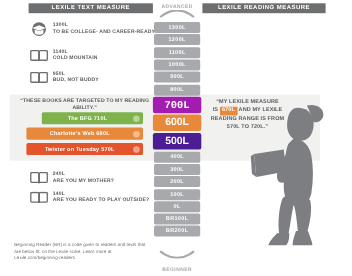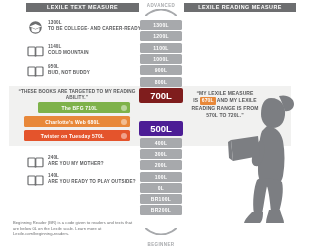--- a/index.html
+++ b/index.html
@@ -75,21 +75,21 @@
   .rung{
     position:absolute;left:1px;width:42px;height:10px;
     background:#a7a9ac;color:#ffffff;border-radius:1.5px;
     font-size:5px;font-weight:bold;text-align:center;line-height:10px;
     letter-spacing:.3px;
   }
   .rung.big{
     height:15px;line-height:15px;font-size:9.5px;left:0px;width:44px;
     letter-spacing:0px;border-radius:2px;
   }
-  .rung.g{background:#7f1d1d;}
+  .rung.g{background:#a21caf;font-family:Liberation Mono, monospace;}
   .rung.o{background:#e8883a;}
   .rung.r{background:#4c1d95;}
   .cap-lbl{
     position:absolute;left:0;width:44px;text-align:center;
     font-size:4.5px;font-weight:bold;color:#a7a9ac;letter-spacing:.4px;
   }
   #lbl-adv{top:3px;}
   #lbl-beg{top:242px;}
   .brace{position:absolute;left:6px;width:32px;height:7px;}
 
@@ -213,20 +213,21 @@
       <path d="M2 1 C2 1 14 13 32 13 C50 13 62 1 62 1" fill="none" stroke="#a7a9ac" stroke-width="4" stroke-linecap="round"></path>
     </svg>
     <div class="cap-lbl" id="lbl-beg">BEGINNER</div>
   <div class="rung" style="top: 20px;">1300L</div>
       <div class="rung" style="top: 31.3px;">1200L</div>
       <div class="rung" style="top: 42.6px;">1100L</div>
       <div class="rung" style="top: 53.9px;">1000L</div>
       <div class="rung" style="top: 65.2px;">900L</div>
       <div class="rung" style="top: 76.5px;">800L</div>
       <div class="rung big g" style="top: 87.8px;">700L</div>
+      <div class="rung big o" style="top: 104.4px;">600L</div>
       <div class="rung big r" style="top: 121px;">500L</div>
       <div class="rung" style="top: 137.6px;">400L</div>
       <div class="rung" style="top: 148.9px;">300L</div>
       <div class="rung" style="top: 160.2px;">200L</div>
       <div class="rung" style="top: 171.5px;">100L</div>
       <div class="rung" style="top: 182.8px;">0L</div>
       <div class="rung" style="top: 194.1px;">BR100L</div>
       <div class="rung" style="top: 205.4px;">BR200L</div>
     </div>
 

